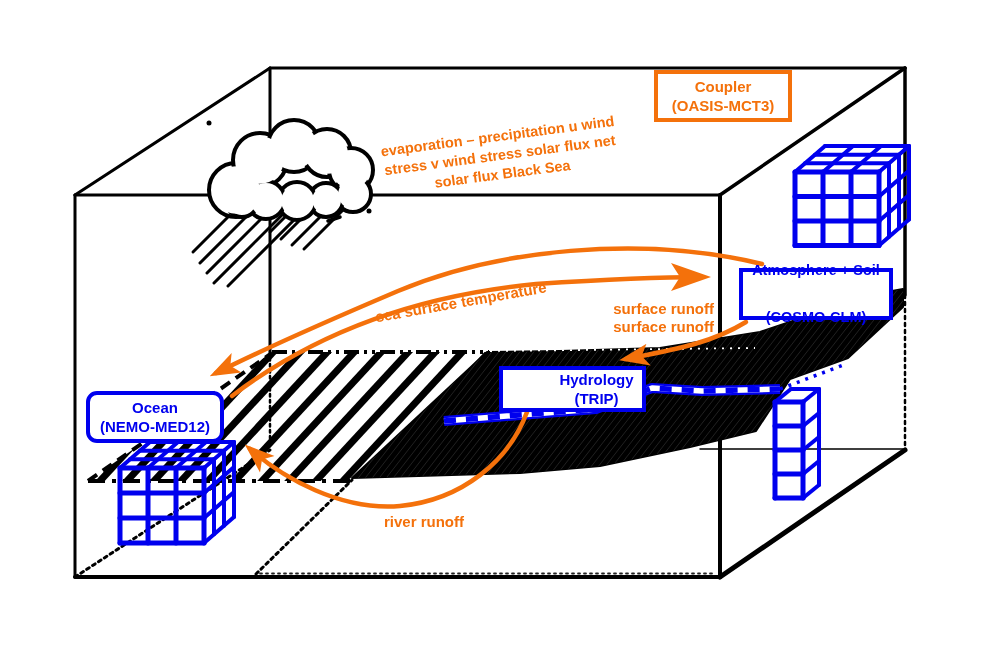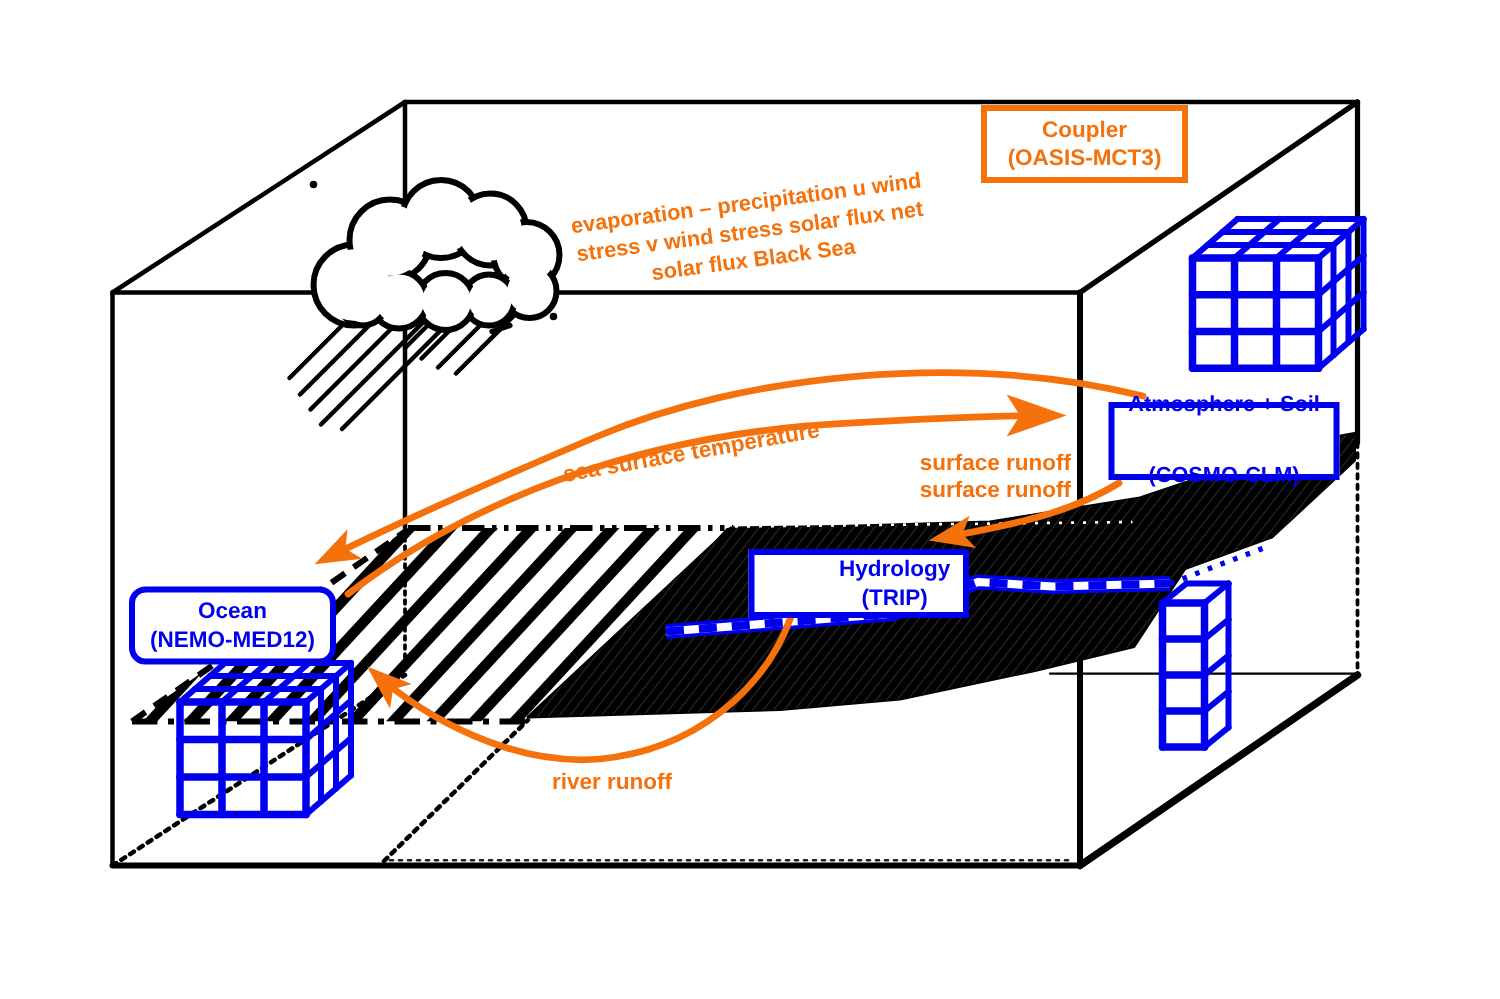--- a/index.html
+++ b/index.html
@@ -11,21 +11,21 @@
         line-height:1.3;white-space:nowrap;font-size:15px;}
   .blue{border:4px solid #0000EE;color:#0000EE;}
   .orangebox{border:4px solid #F4710B;color:#F4710B;}
   .olabel{position:absolute;color:#F4710B;font-weight:bold;}
   #flux-list{left:366px;top:127px;width:268px;font-size:14.5px;line-height:19px;
              text-align:center;transform:rotate(-7.5deg);}
   #sst-label{left:374px;top:291px;width:200px;font-size:15px;transform:rotate(-10deg);
              white-space:nowrap;}
   #runoff-label{left:592px;top:300px;width:122px;font-size:15px;line-height:17.5px;
              text-align:right;}
-  #river-label{left:368px;top:513px;font-size:15px;white-space:nowrap;}
+  #river-label{left:384px;top:513px;font-size:15px;white-space:nowrap;}
   .mbox span{display:block;}
 </style>
 </head>
 <body>
 
 <svg id="scene" width="1000" height="666" viewBox="0 0 1000 666">
   <defs>
     <clipPath id="hclip">
         <polygon points="272,352 489,352 353,481 88,481"></polygon>
       </clipPath>

